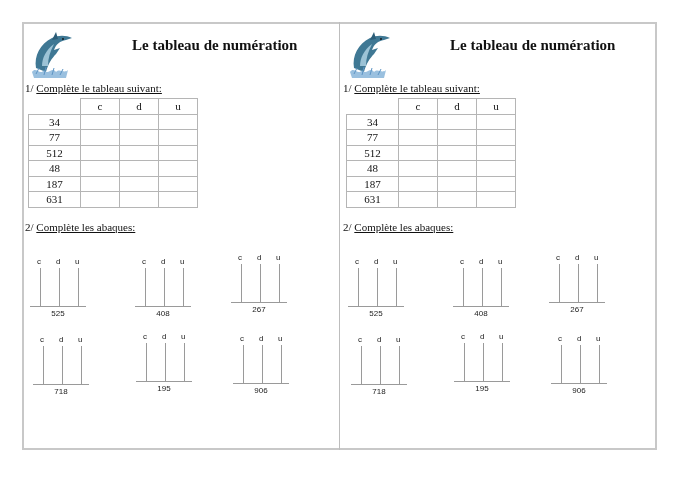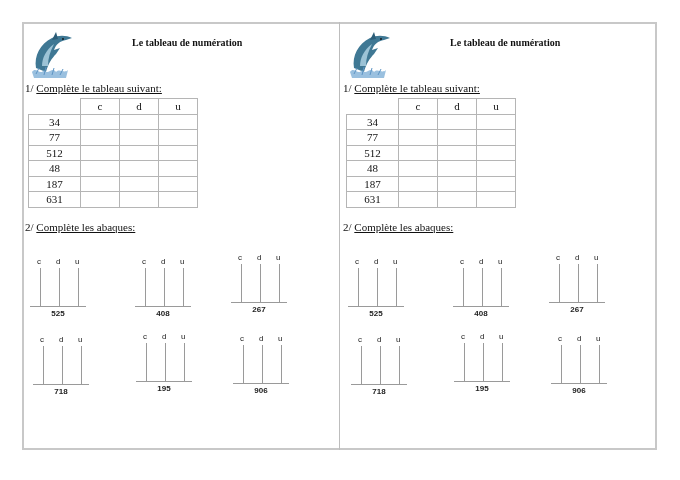--- a/index.html
+++ b/index.html
@@ -13,21 +13,21 @@
     }
     .divider {
       position: absolute; left: 339px; top: 22px; width: 1px; height: 428px; background: #bdbdbd;
     }
     .sheet { position: absolute; top: 22px; width: 317px; height: 428px; }
     .sheet.left { left: 22px; }
     .sheet.right { left: 340px; }
 
     .dolphin { position: absolute; left: 8px; top: 6px; width: 44px; height: 50px; }
     .title {
-      position: absolute; left: 110px; top: 15px; font-weight: bold; font-size: 10px;
+      position: absolute; left: 110px; top: 15px; font-weight: bold; font-size: 15px;
       white-space: nowrap;
     }
     .q1 { position: absolute; left: 3px; top: 60px; font-size: 11px; white-space: nowrap; }
     .q2 { position: absolute; left: 3px; top: 199px; font-size: 11px; white-space: nowrap; font-family: Liberation Serif, serif; }
     .q1 .u, .q2 .u { text-decoration: underline; }
 
     table.num {
       position: absolute; left: 6px; top: 76px; border-collapse: collapse;
       font-size: 11px;
     }
@@ -35,21 +35,21 @@
       border: 1px solid #b5b5b5; height: 14.5px; padding: 0; text-align: center; line-height: 14px;
     }
     table.num td.n { width: 51px; }
     table.num td.c { width: 38px; }
     table.num tr.hdr td.blank { border-top: none; border-left: none; }
 
     .abacus { position: absolute; width: 60px; height: 62px; font-family: "Liberation Sans", sans-serif; }
     .abacus .lbl { position: absolute; top: 0; font-size: 8px; color: #222; }
     .abacus .rod { position: absolute; top: 11px; width: 1px; height: 38px; background: #9a9a9a; }
     .abacus .base { position: absolute; left: 0; top: 49px; width: 56px; height: 1px; background: #9a9a9a; }
-    .abacus .val { position: absolute; top: 52px; left: 0; width: 56px; text-align: center; font-size: 8px; color: #222; font-weight: bold; }
+    .abacus .val { position: absolute; top: 52px; left: 0; width: 56px; text-align: center; font-size: 8px; color: #222; }
   </style>
 </head>
 <body>
 
 <div class="frame"></div>
 <div class="divider"></div>
 
 <div id="sheets">
   <div class="sheet left">
     <svg class="dolphin" viewBox="0 0 44 50">

